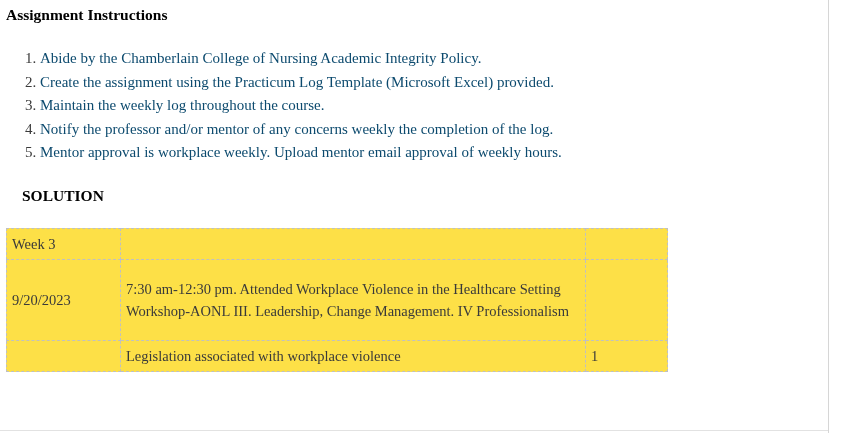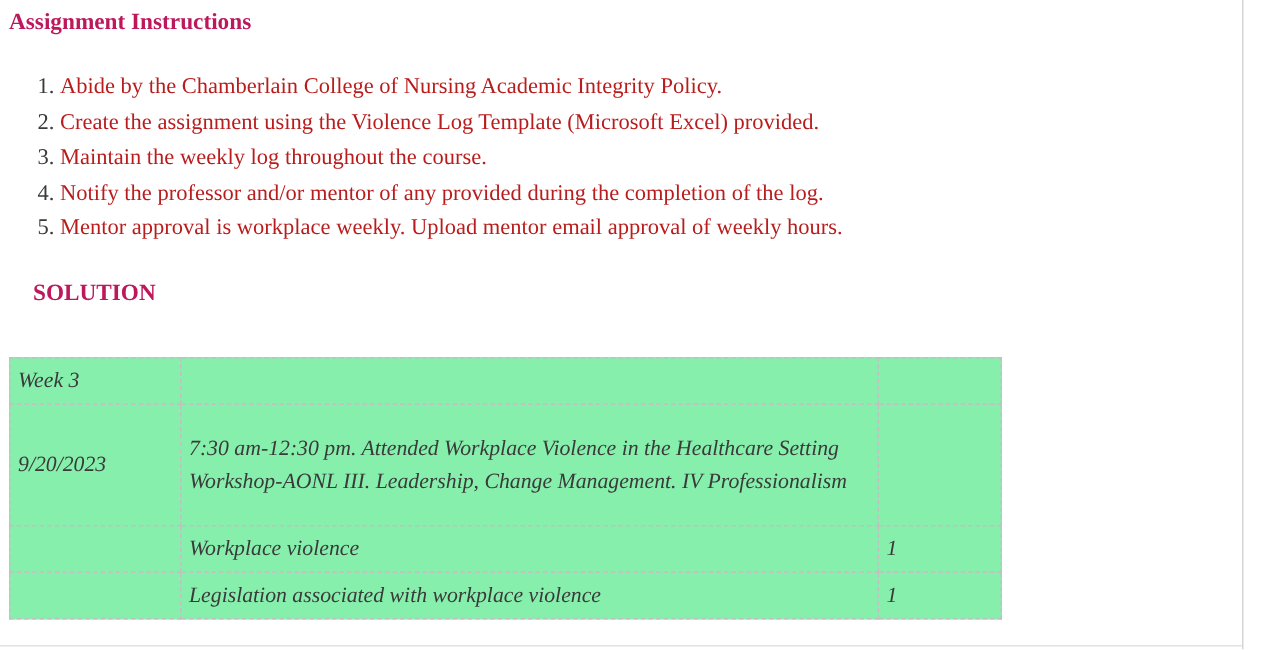--- a/index.html
+++ b/index.html
@@ -40,21 +40,21 @@
     top: 0;
     left: 0;
     width: 828px;
     padding: 0;
   }
 
   h2.section-heading {
     font-family: "Liberation Serif", "DejaVu Serif", serif;
     font-weight: bold;
     font-size: 15.5px;
-    color: #be185d;
+    color: #000000;
     margin: 0;
     padding: 0;
     line-height: 1;
   }
 
   #heading-instructions { position: absolute; top: 7px;  left: 6px; }
   #heading-solution     { position: absolute; top: 188px; left: 6px; margin-left: 16px; }
 
   ol.instructions-list {
     position: absolute;
@@ -63,40 +63,39 @@
     margin: 0;
     padding: 0 0 0 40px;
     list-style: none;
     counter-reset: instr;
   }
   ol.instructions-list li {
     counter-increment: instr;
     position: relative;
     font-size: 15px;
     line-height: 23.5px;
-    color: #b91c1c;
+    color: #0c4a6e;
     white-space: nowrap;
   }
   ol.instructions-list li::before {
     content: counter(instr) ".";
     position: absolute;
     left: -15px;
     top: 0;
     color: #3a3a3a;
   }
 
   table.practicum-log {
     position: absolute;
-    top: 238px;
+    top: 228px;
     left: 6px;
     width: 661px;
     border-collapse: collapse;
     table-layout: fixed;
-    background: #86efac;
-    font-style: italic;
+    background: #fde047;
   }
   table.practicum-log col.c1 { width: 114px; }
   table.practicum-log col.c2 { width: 465px; }
   table.practicum-log col.c3 { width: 82px;  }
 
   table.practicum-log td {
     border: 1px dashed #c0c0c0;
     padding: 4px 6px 4px 5px;
     font-size: 14.5px;
     line-height: 22px;
@@ -114,23 +113,23 @@
 </style>
 </head>
 <body>
 
 <div class="content">
 
   <h2 class="section-heading" id="heading-instructions">Assignment Instructions</h2>
 
   <ol class="instructions-list">
     <li>Abide by the Chamberlain College of Nursing Academic Integrity Policy.</li>
-    <li>Create the assignment using the Violence Log Template (Microsoft Excel) provided.</li>
+    <li>Create the assignment using the Practicum Log Template (Microsoft Excel) provided.</li>
     <li>Maintain the weekly log throughout the course.</li>
-    <li>Notify the professor and/or mentor of any provided during the completion of the log.</li>
+    <li>Notify the professor and/or mentor of any concerns weekly the completion of the log.</li>
     <li>Mentor approval is workplace weekly. Upload mentor email approval of weekly hours.</li>
   </ol>
 
   <h2 class="section-heading" id="heading-solution">SOLUTION</h2>
 
   <table class="practicum-log">
     <colgroup>
       <col class="c1">
         <col class="c2">
         <col class="c3">
@@ -141,25 +140,20 @@
         <td class="blank-cell"></td>
         <td class="blank-cell"></td>
       </tr>
       <tr class="row-tall">
         <td class="date-cell">9/20/2023</td>
         <td class="activity-cell">7:30 am-12:30 pm. Attended Workplace Violence in the Healthcare Setting Workshop-AONL III. Leadership, Change Management. IV Professionalism</td>
         <td class="hours-cell"></td>
       </tr>
       <tr class="row-short">
         <td class="date-cell"></td>
-        <td class="activity-cell">Workplace violence</td>
-        <td class="hours-cell">1</td>
-      </tr>
-      <tr class="row-short">
-        <td class="date-cell"></td>
         <td class="activity-cell">Legislation associated with workplace violence</td>
         <td class="hours-cell">1</td>
       </tr>
     </tbody>
   </table>
 
 </div>
 
 <div class="page-divider"></div>
 <div class="bottom-divider"></div>

